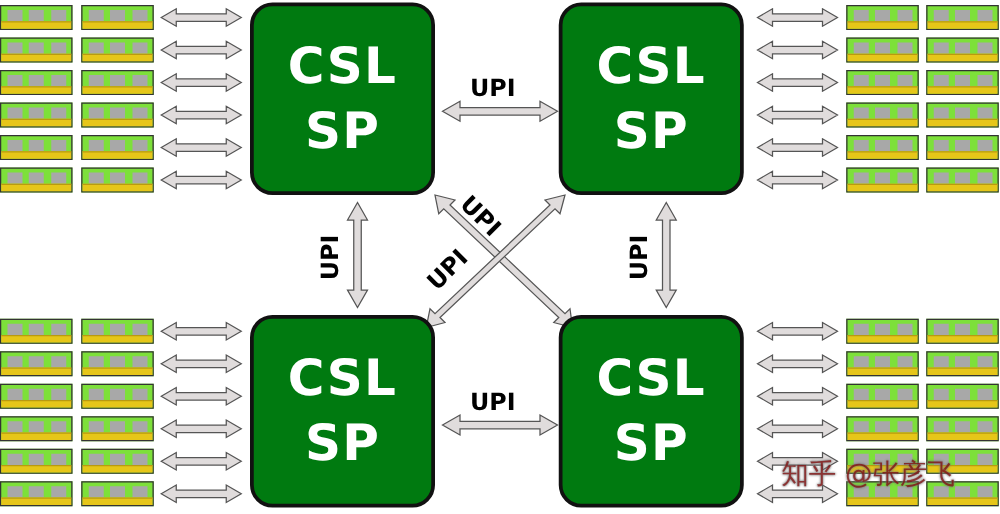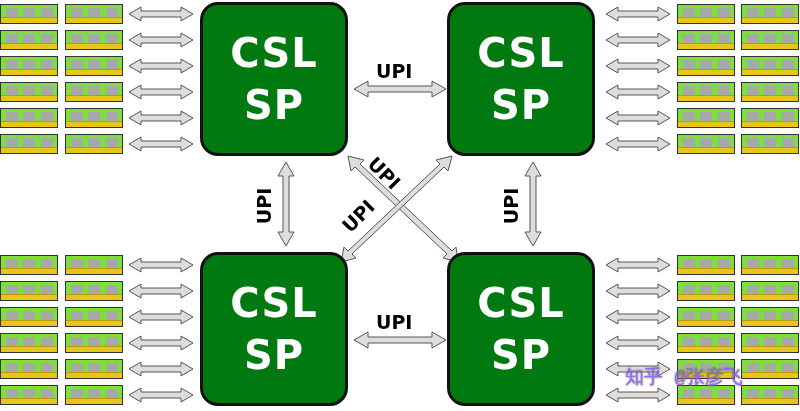--- a/index.html
+++ b/index.html
@@ -3,21 +3,21 @@
 <meta charset="utf-8">
 <style>
   html,body{margin:0;padding:0;background:#fff;}
   body{width:800px;height:411px;position:relative;overflow:hidden;font-family:"DejaVu Sans","Liberation Sans",sans-serif;}
   .chip{position:absolute;width:148px;height:154px;background:#007a10;border:3px solid #111;border-radius:18px;box-sizing:border-box;display:flex;flex-direction:column;align-items:center;justify-content:center;}
   .chip span{color:#fff;font-weight:bold;font-size:40px;line-height:52px;letter-spacing:1px;}
   .dimm{position:absolute;width:58px;height:20px;box-sizing:border-box;border:1px solid #333;background:#7de03a;}
   .dimm .pad{position:absolute;top:3px;width:12px;height:9px;background:#a8a8a8;}
   .dimm .edge{position:absolute;left:0;right:0;bottom:0;height:5px;background:#e6c619;border-top:1px solid #b99a10;}
   .lbl{position:absolute;font-weight:bold;font-size:19px;color:#000;white-space:nowrap;}
-  .watermark{position:absolute;left:625px;top:364px;font-size:19px;color:#8b5cf6;text-shadow:0 0 2px #777,0 0 2px #777;opacity:.9;font-family:Liberation Mono, monospace;}
+  .watermark{position:absolute;left:625px;top:364px;font-size:22px;color:#7f1d1d;text-shadow:0 0 2px #777,0 0 2px #777;opacity:.9;}
   svg{position:absolute;left:0;top:0;}
 </style>
 </head>
 <body>
 
 <svg width="800" height="411">
   <defs>
     <g id="harrow">
 
       <polygon points="0,0 12,-7 12,-3 52,-3 52,-7 64,0 52,7 52,3 12,3 12,7" fill="#e0dcdc" stroke="#555" stroke-width="1"></polygon>

